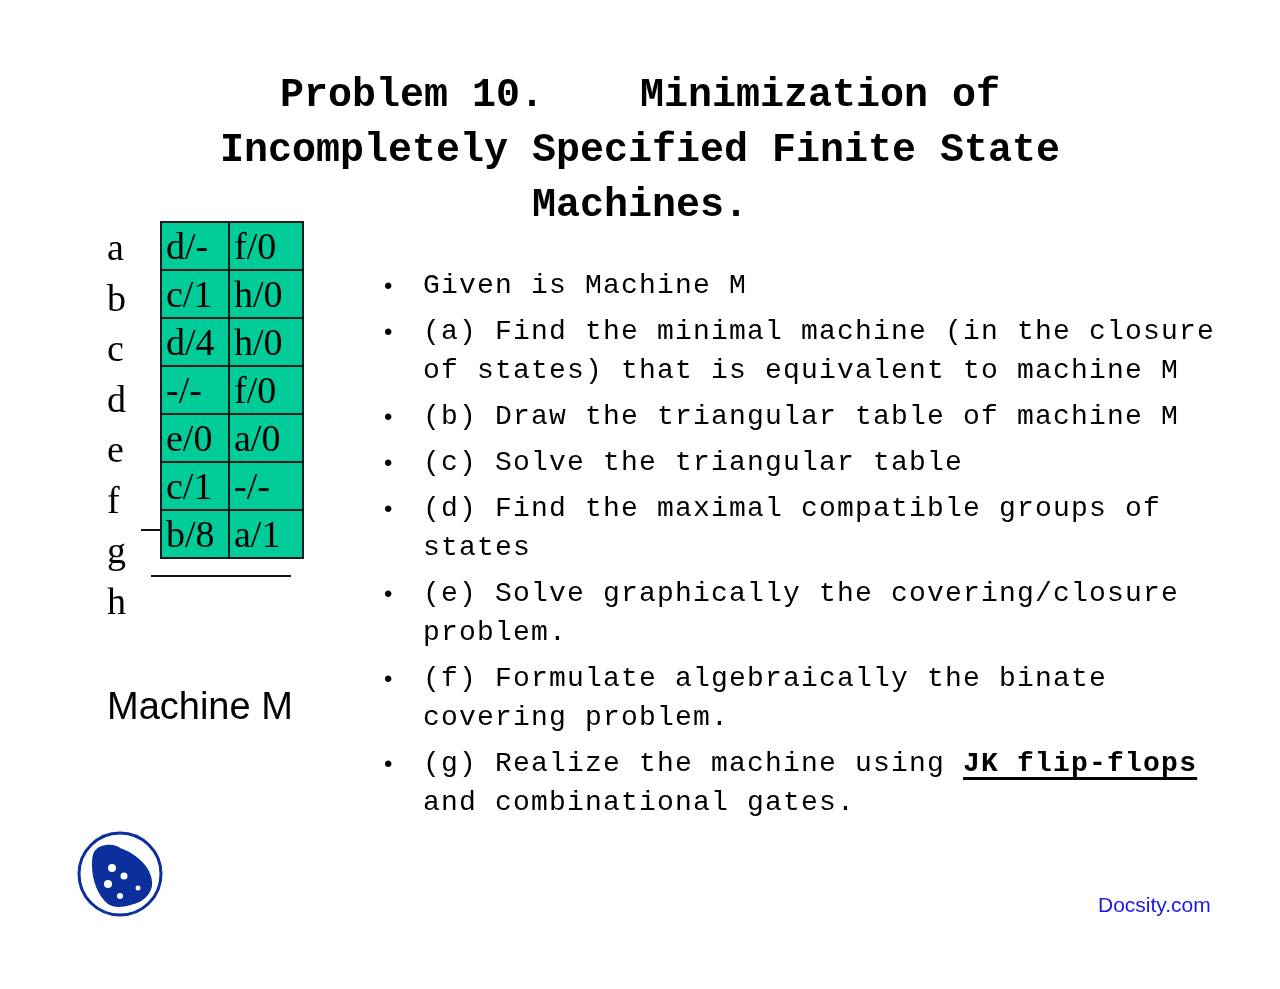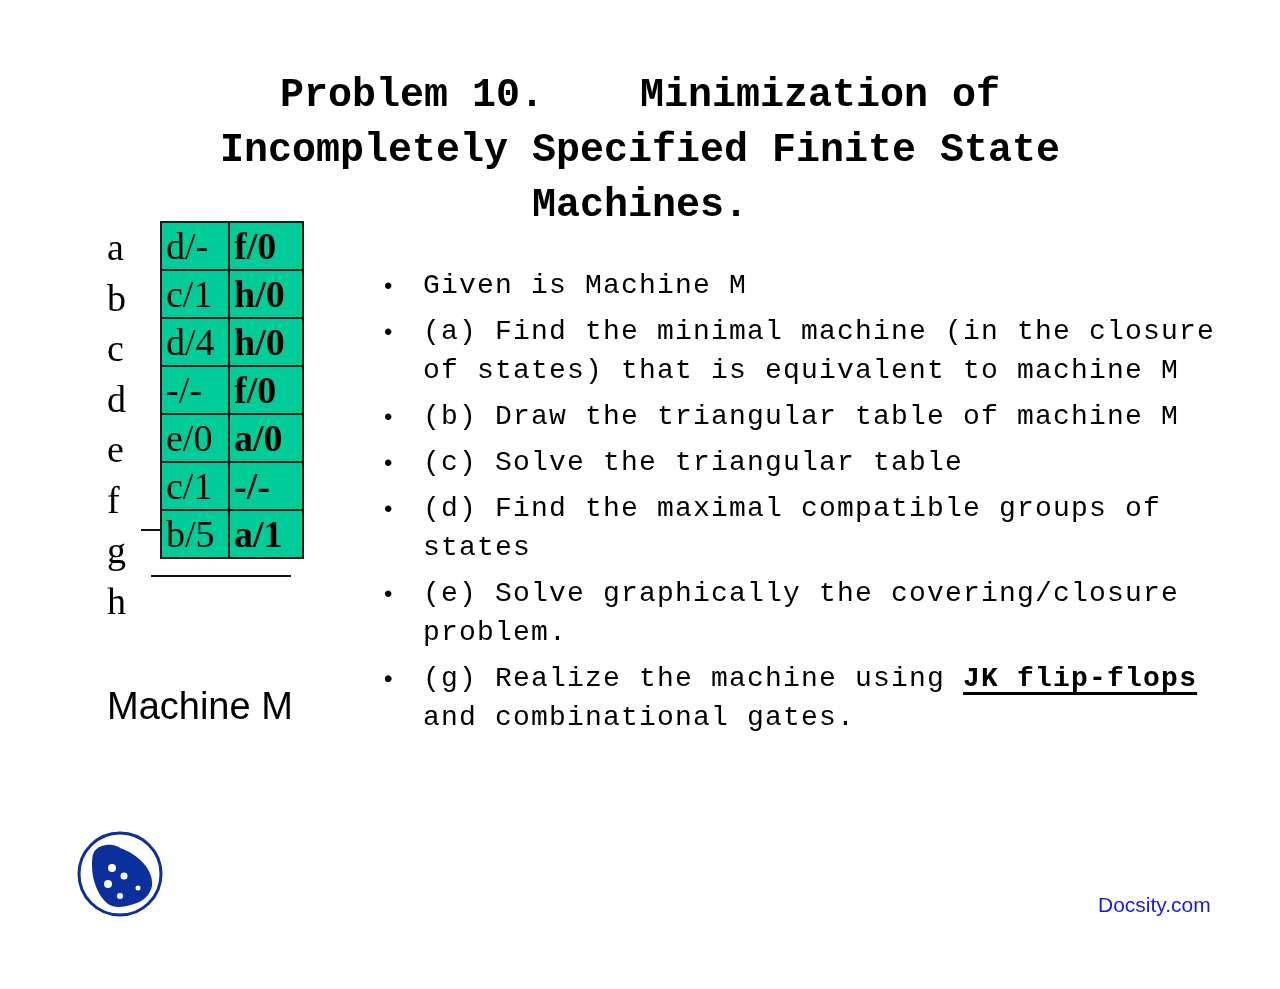--- a/index.html
+++ b/index.html
@@ -26,21 +26,21 @@
     position: absolute; left: 160px; top: 221px;
     border-collapse: collapse;
     font-family: "Liberation Serif", "DejaVu Serif", serif;
     font-size: 38px;
   }
   .fsm-table td {
     background: #00cc99; border: 2px solid #1a1a1a;
     width: 62px; height: 46px; padding: 0 0 0 4px;
     line-height: 46px; white-space: nowrap; vertical-align: bottom;
   }
-  .fsm-table td.c2 { width: 68px; font-weight: bold; }
+  .fsm-table td.c2 { width: 68px; }
   .extra-line {
     position: absolute; height: 2px; background: #111;
   }
 
   .machine-label {
     position: absolute; left: 107px; top: 685px;
     font-family: Liberation Sans, sans-serif;
     font-size: 38px;
   }
 
@@ -104,38 +104,38 @@
   </tr>
   <tr>
     <td>e/0</td>
     <td class="c2">a/0</td>
   </tr>
   <tr>
     <td>c/1</td>
     <td class="c2">-/-</td>
   </tr>
   <tr>
-    <td>b/5</td>
+    <td>b/8</td>
     <td class="c2">a/1</td>
   </tr>
 </tbody>
   </table>
 <div class="extra-line" style="left:141px; top:529px; width:20px;"></div>
 <div class="extra-line" style="left:151px; top:575px; width:140px;"></div>
 
 <div class="machine-label">Machine M</div>
 
 <ul class="bullets">
   <li><span class="dot">•</span><span>Given is Machine M</span></li>
   <li><span class="dot">•</span><span>(a) Find the minimal machine (in the closure of states) that is equivalent to machine M</span></li>
   <li><span class="dot">•</span><span>(b) Draw the triangular table of machine M</span></li>
   <li><span class="dot">•</span><span>(c) Solve the triangular table</span></li>
   <li><span class="dot">•</span><span>(d) Find the maximal compatible groups of states</span></li>
   <li><span class="dot">•</span><span>(e) Solve graphically the covering/closure problem.</span></li>
-  <li><span class="dot">•</span></li>
+  <li><span class="dot">•</span><span>(f) Formulate algebraically the binate covering problem.</span></li>
   <li><span class="dot">•</span><span>(g) Realize the machine using </span><span class="em">JK flip-flops</span><span> and combinational gates.</span></li>
 </ul>
 
 <svg class="logo" viewBox="0 0 88 88">
   <circle cx="44" cy="44" r="41" fill="none" stroke="#0b2f9c" stroke-width="3"></circle>
   <path d="M18 22 C 24 12, 40 14, 44 18 C 62 24, 78 40, 76 56 C 74 66, 66 72, 58 74 C 46 78, 38 78, 32 74 C 22 66, 16 50, 16 36 C 16 30, 16 26, 18 22 Z" fill="#0b2f9c"></path>
   <circle cx="36" cy="38" r="4" fill="#fff"></circle>
   <circle cx="48" cy="46" r="3.5" fill="#fff"></circle>
   <circle cx="32" cy="54" r="4" fill="#fff"></circle>
   <circle cx="62" cy="58" r="2.5" fill="#fff"></circle>

